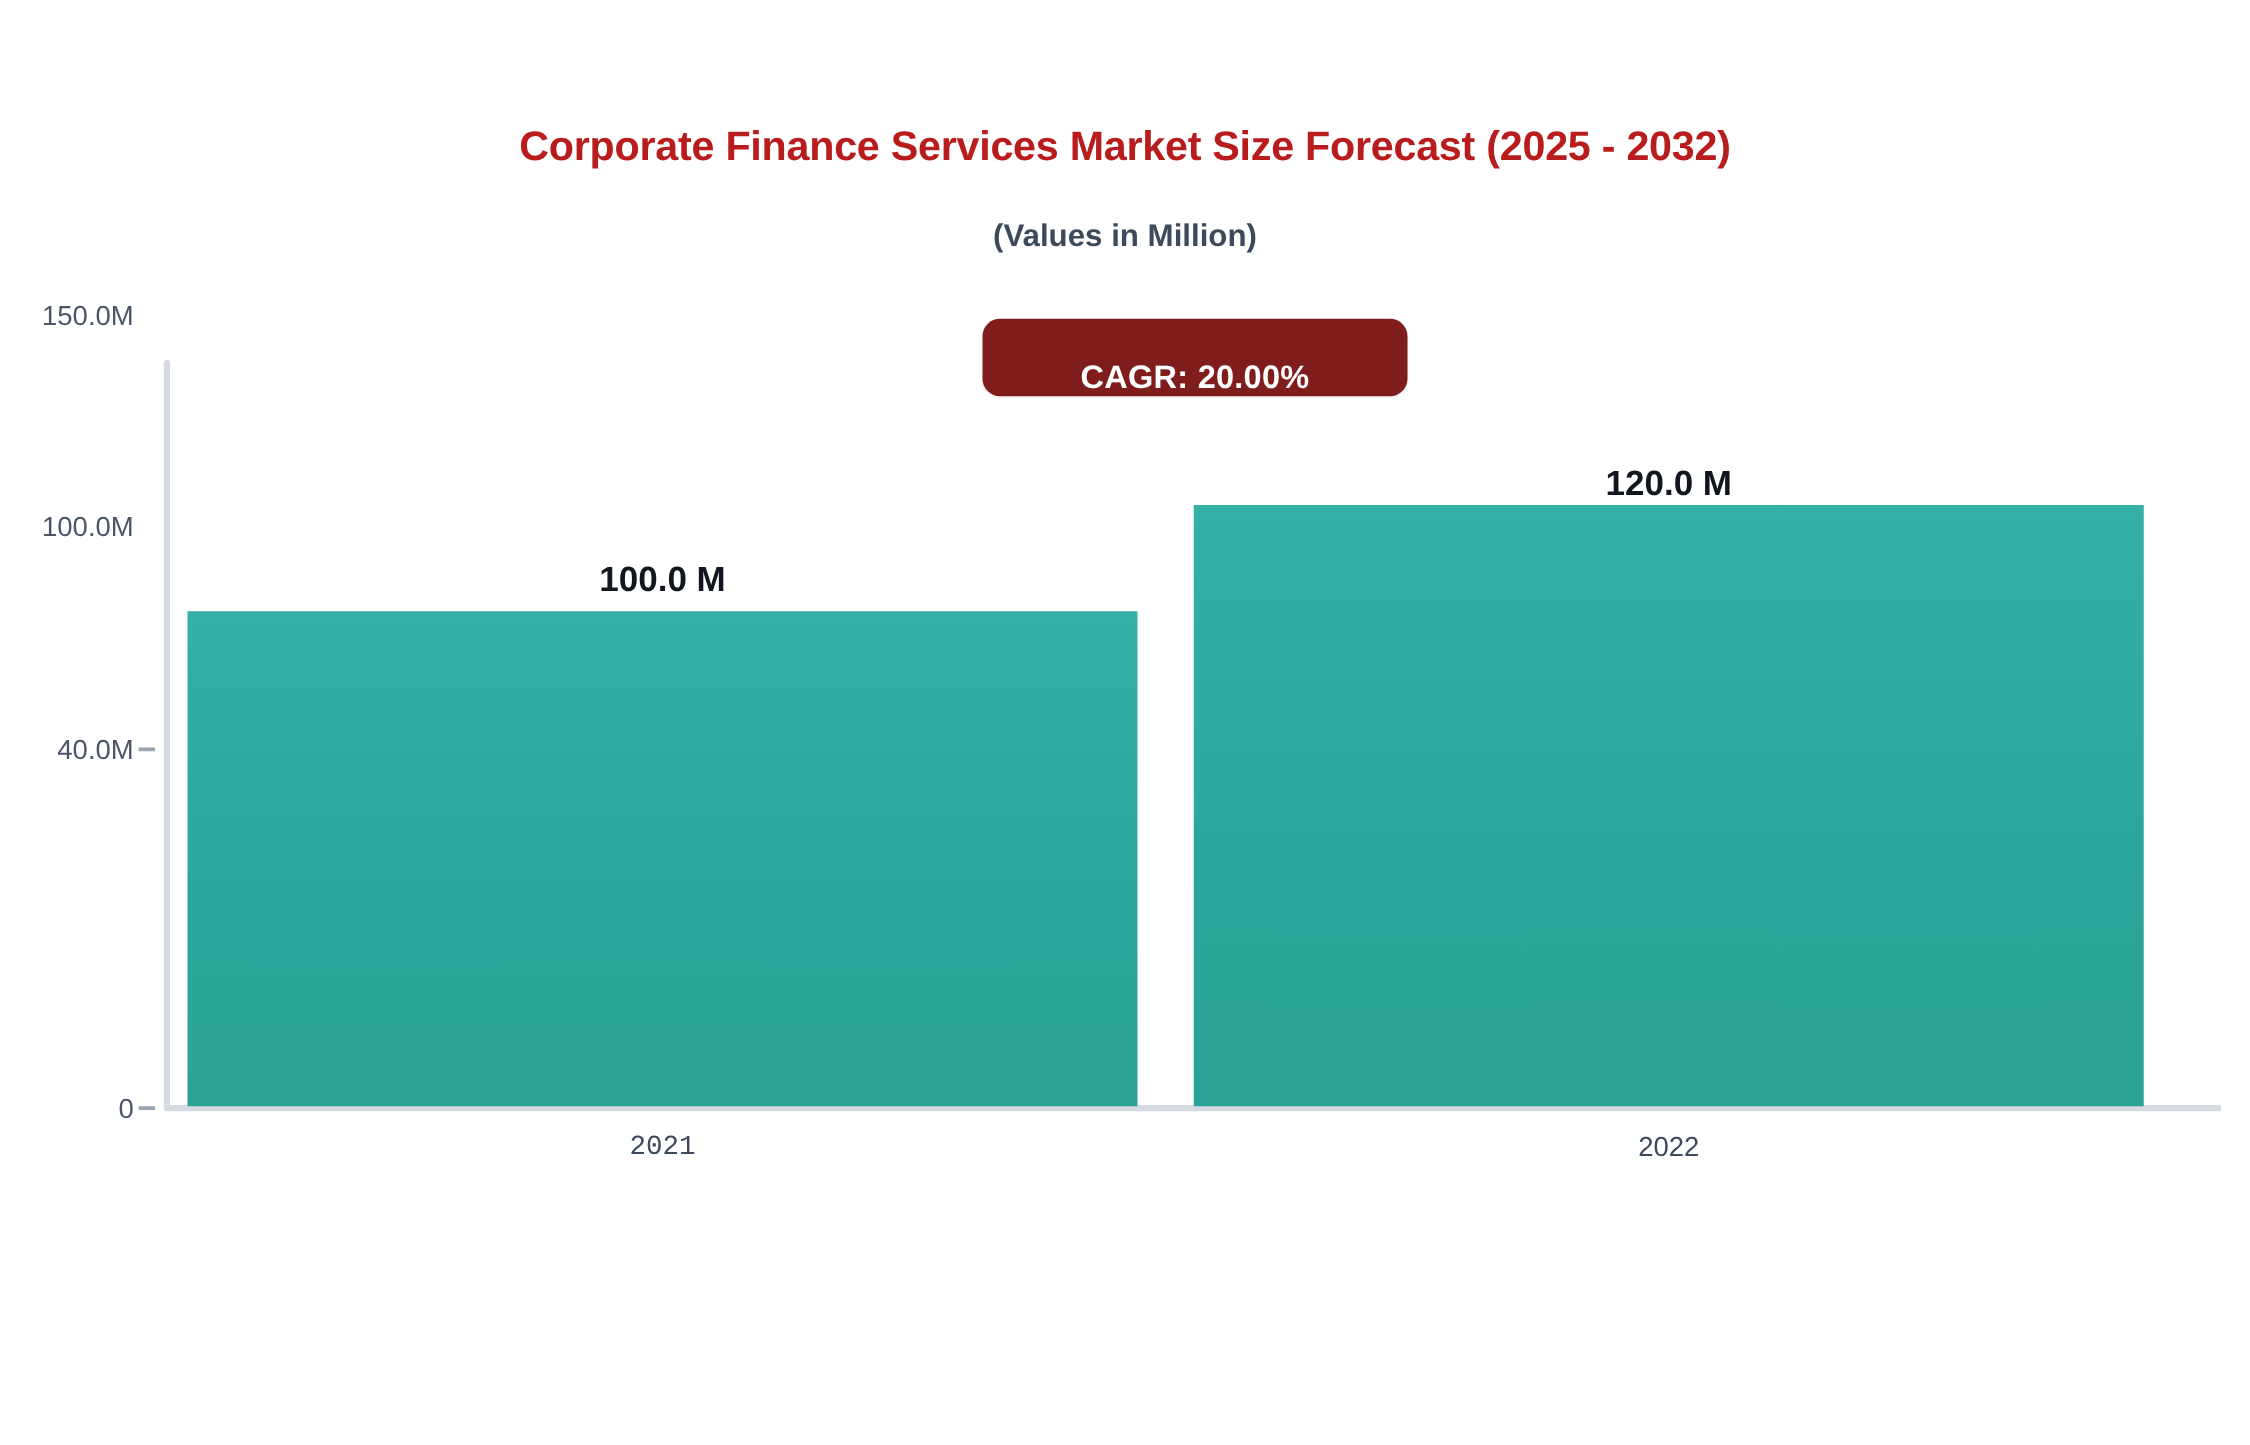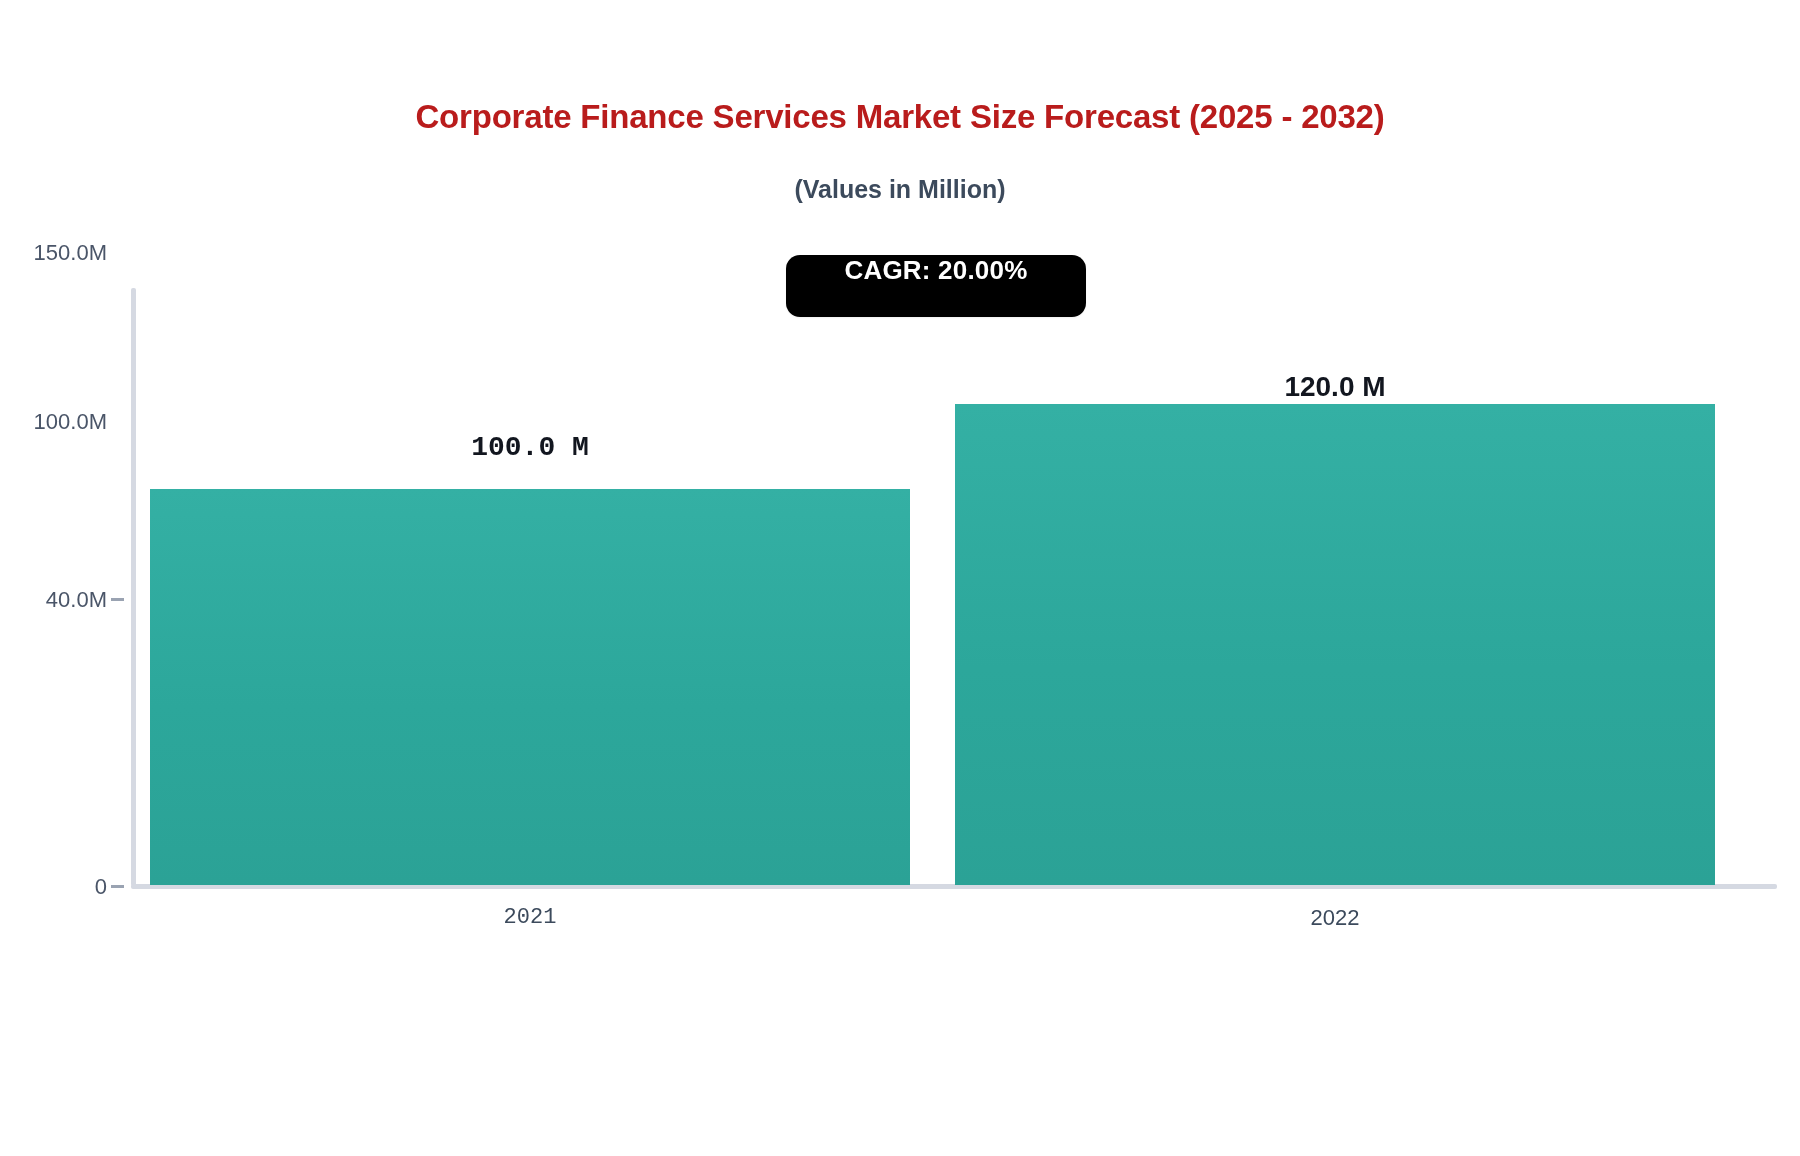--- a/index.html
+++ b/index.html
@@ -38,25 +38,25 @@
     font-weight: bold;
     color: #3c4a5c;
     white-space: nowrap;
     margin-top: 27px;
   }
 
   
   .cagr-badge {
     position: absolute;
     left: 786px; top: 255px;
-    width: 300px; height: 62px;
-    background: #000000;
+    width: 340px; height: 62px;
+    background: #7f1d1d;
     border-radius: 14px;
     display: flex;
-    align-items: flex-start;
+    align-items: flex-end;
     justify-content: center;
     box-shadow: 0 1px 2px rgba(0,0,0,0.06);
   }
   .cagr-badge span {
     color: #ffffff;
     font-size: 26px;
     font-weight: bold;
     letter-spacing: 0.2px;
     white-space: nowrap;
   }
@@ -161,21 +161,21 @@
 
     <div class="ytick" style="top:409px">100.0M</div>
 
     <div class="ytick" style="top:587px">40.0M</div>
     <div class="ytick-dash" style="top:598px"></div>
 
     <div class="ytick" style="top:874px">0</div>
     <div class="ytick-dash" style="top:885px"></div>
 
     <div class="bar" style="left:150px; top:489px; width:760px; height:396px;"></div>
-    <div class="bar-label" style="left:150px; top:432px; width:760px;font-family:Liberation Mono, monospace;">100.0 M</div>
+    <div class="bar-label" style="left:150px; top:448px; width:760px;">100.0 M</div>
     <div class="xtick" style="left:150px; width:760px;font-family:Liberation Mono, monospace;">2021</div>
 
     <div class="bar" style="left:955px; top:404px; width:760px; height:481px;"></div>
     <div class="bar-label" style="left:955px; top:371px; width:760px;">120.0 M</div>
     <div class="xtick" style="left:955px; width:760px;">2022</div>
   </div>
 
 
 </div>
 

